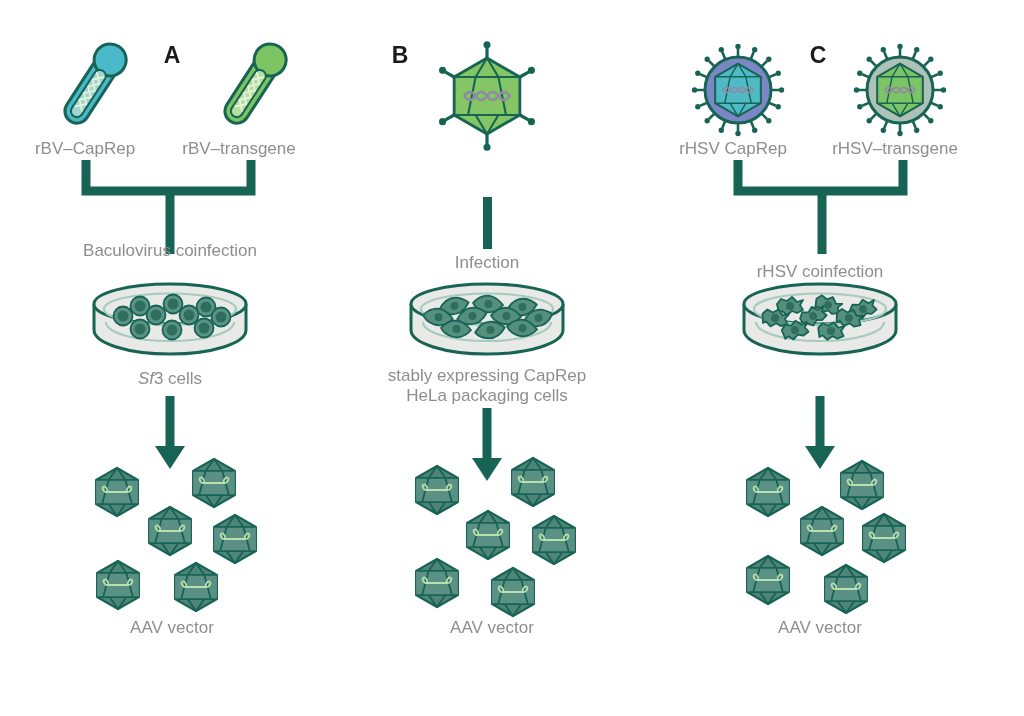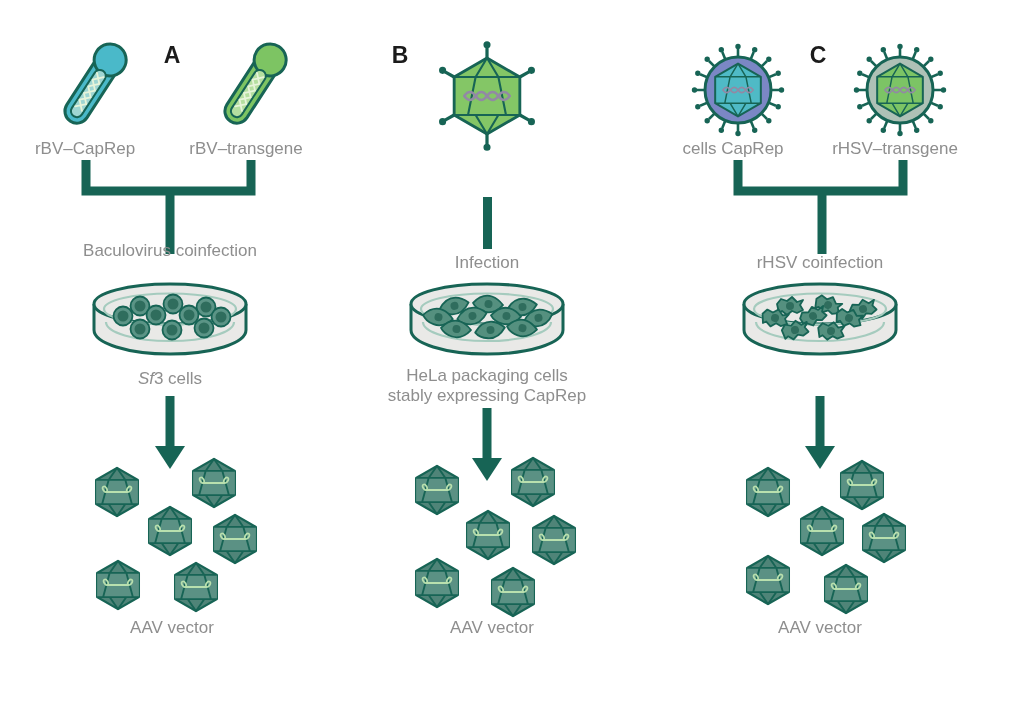--- a/index.html
+++ b/index.html
@@ -113,21 +113,21 @@
     <div class="abs letter center" style="left:172px;top:42px">A</div>
 
     <svg class="abs" style="left:45px;top:41px" width="90" height="96">
       <use href="#baculo" style="--rod: #4ab9c9; --cap: #9fd6d2;"></use>
     </svg>
     <svg class="abs" style="left:205px;top:41px" width="90" height="96">
       <use href="#baculo" style="--rod: #7dc463; --cap: #b5dfa0;"></use>
     </svg>
 
     <div class="abs lbl center" style="left:85px;top:139px">rBV–CapRep</div>
-    <div class="abs lbl center" style="left:246px;top:139px">rBV–transgene</div>
+    <div class="abs lbl center" style="left:239px;top:139px">rBV–transgene</div>
 
     <svg class="abs" style="left:78px;top:158px" width="181" height="96">
       <use href="#bracket"></use>
     </svg>
 
     <div class="abs lbl center" style="left:170px;top:241px">Baculovirus coinfection</div>
 
     <svg class="abs" style="left:85px;top:278px" width="170" height="92">
       <use href="#dishbase"></use>
       <use href="#cellr" transform="translate(55,28)"></use>
@@ -192,22 +192,22 @@
         <use href="#celll" transform="translate(36,39) rotate(12)"></use>
       <use href="#celll" transform="translate(70,38) rotate(-8)"></use>
         <use href="#celll" transform="translate(104,38) rotate(6)"></use>
       <use href="#celll" transform="translate(136,40) rotate(-12)"></use>
         <use href="#celll" transform="translate(54,51) rotate(8)"></use>
       <use href="#celll" transform="translate(88,52) rotate(-6)"></use>
         <use href="#celll" transform="translate(120,50) rotate(10)"></use>
     </svg>
 
     <div class="abs lbl center" style="left:157px;top:366px">
+      <div>stably expressing CapRep</div>
       <div>HeLa packaging cells</div>
-      <div>stably expressing CapRep</div>
     </div>
 
     <svg class="abs" style="left:139px;top:408px" width="36" height="74">
       <use href="#arrow"></use>
     </svg>
 
     <svg class="abs" style="left:81px;top:462px" width="52" height="56">
         <use href="#aav"></use>
       </svg>
     <svg class="abs" style="left:177px;top:454px" width="52" height="56">
@@ -232,28 +232,28 @@
   <div class="panel" style="left:650px;width:374px">
     <div class="abs letter center" style="left:168px;top:42px">C</div>
 
     <svg class="abs" style="left:38px;top:40px" width="100" height="100">
       <use href="#hsv" style="--ring: #7b87c5; --face: #4fbac6;"></use>
     </svg>
     <svg class="abs" style="left:200px;top:40px" width="100" height="100">
       <use href="#hsv" style="--ring: #aec1b6; --face: #7cc465;"></use>
     </svg>
 
-    <div class="abs lbl center" style="left:83px;top:139px">cells CapRep</div>
+    <div class="abs lbl center" style="left:83px;top:139px">rHSV CapRep</div>
     <div class="abs lbl center" style="left:245px;top:139px">rHSV–transgene</div>
 
     <svg class="abs" style="left:80px;top:158px" width="181" height="96">
       <use href="#bracket"></use>
     </svg>
 
-    <div class="abs lbl center" style="left:170px;top:253px">rHSV coinfection</div>
+    <div class="abs lbl center" style="left:170px;top:262px">rHSV coinfection</div>
 
     <svg class="abs" style="left:85px;top:278px" width="170" height="92">
       <use href="#dishbase"></use>
       <use href="#cella" transform="translate(55,28)"></use>
         <use href="#cella" transform="translate(93,27) rotate(20)"></use>
       <use href="#cella" transform="translate(128,31) rotate(-15)"></use>
         <use href="#cella" transform="translate(40,40) rotate(10)"></use>
       <use href="#cella" transform="translate(78,38) rotate(-20)"></use>
         <use href="#cella" transform="translate(114,40) rotate(15)"></use>
       <use href="#cella" transform="translate(60,52) rotate(-10)"></use>

